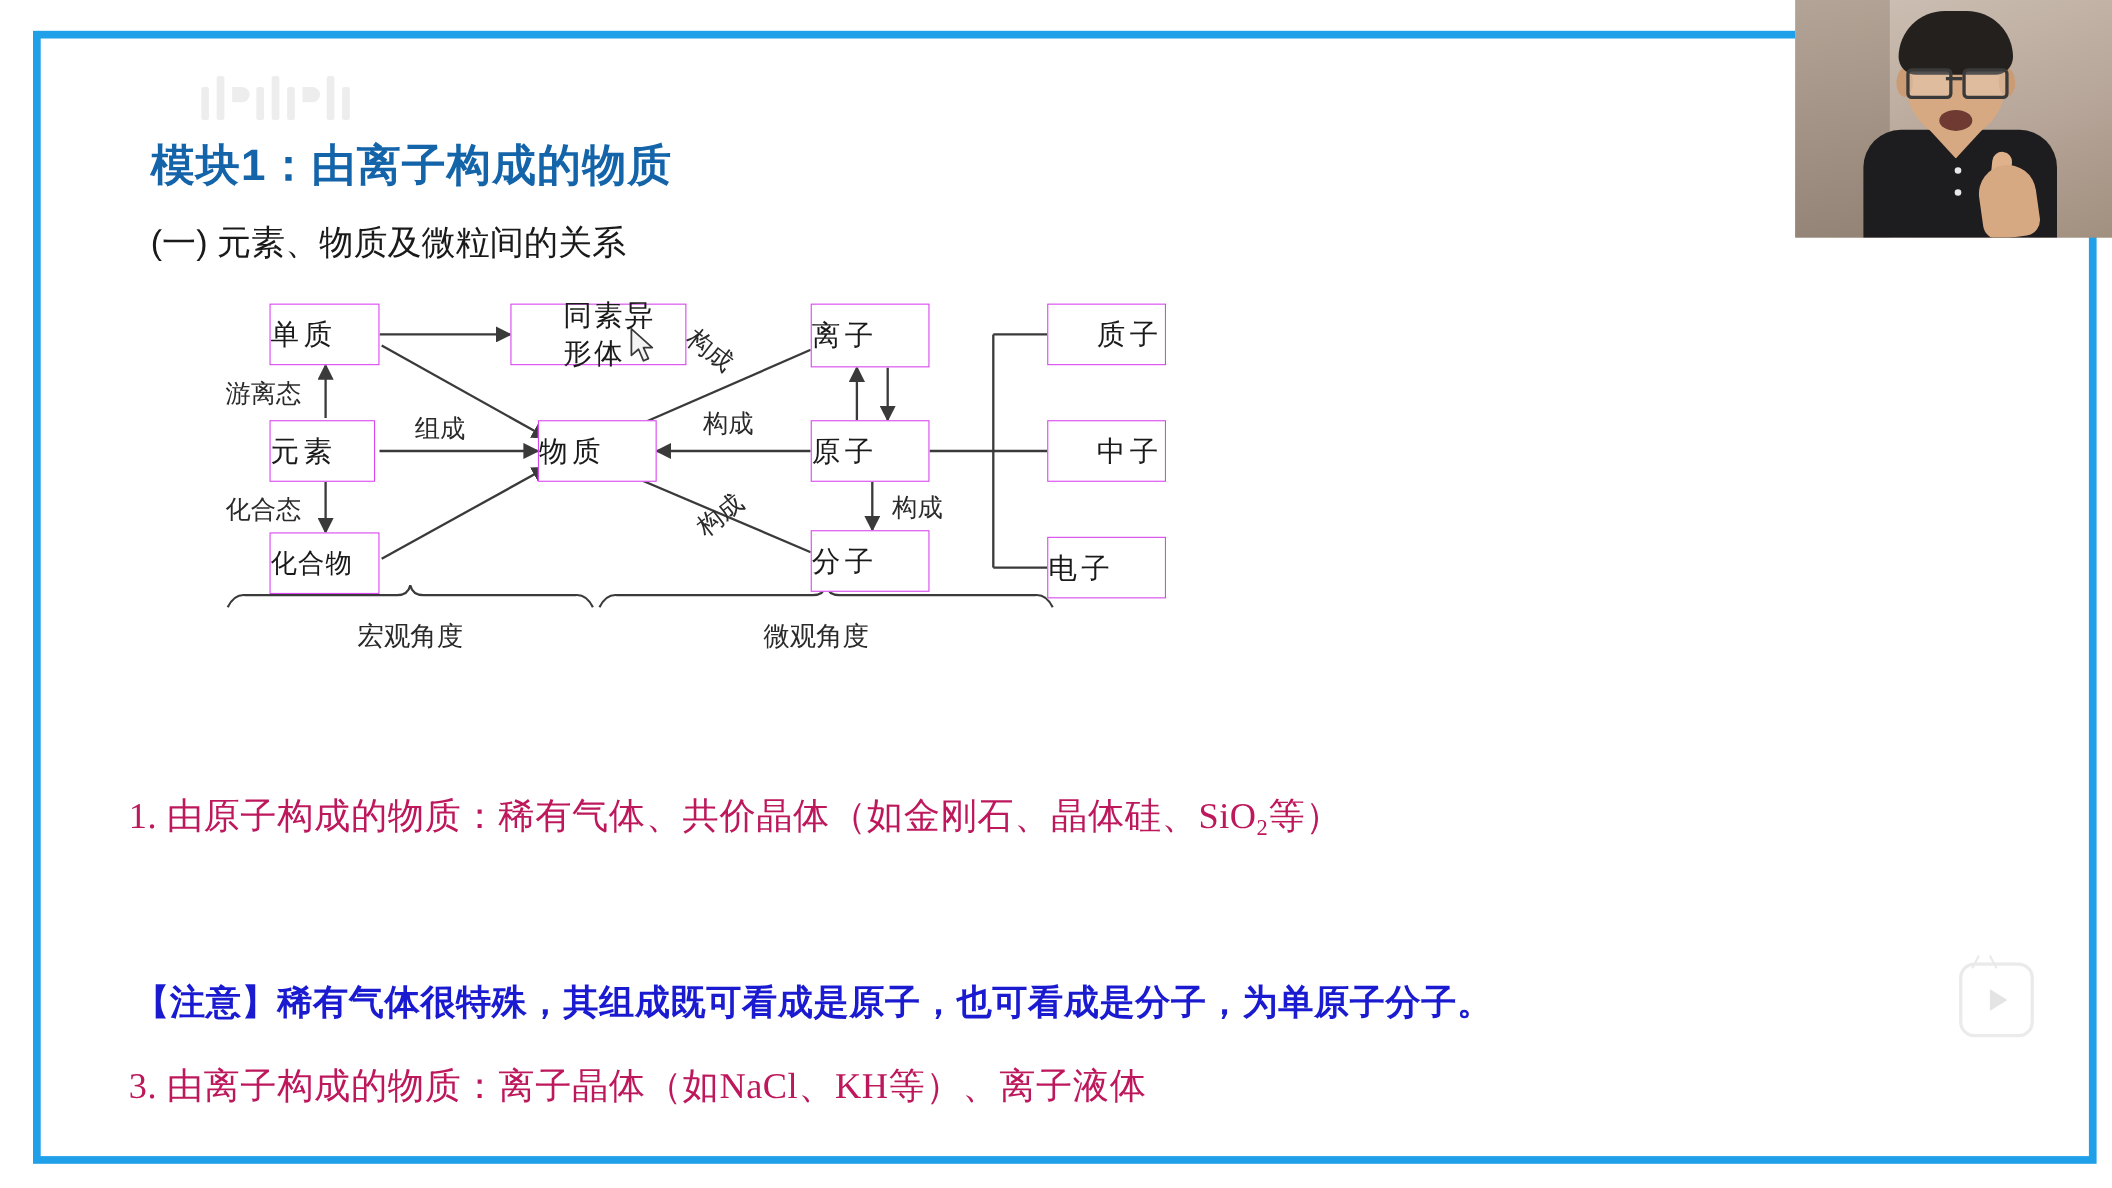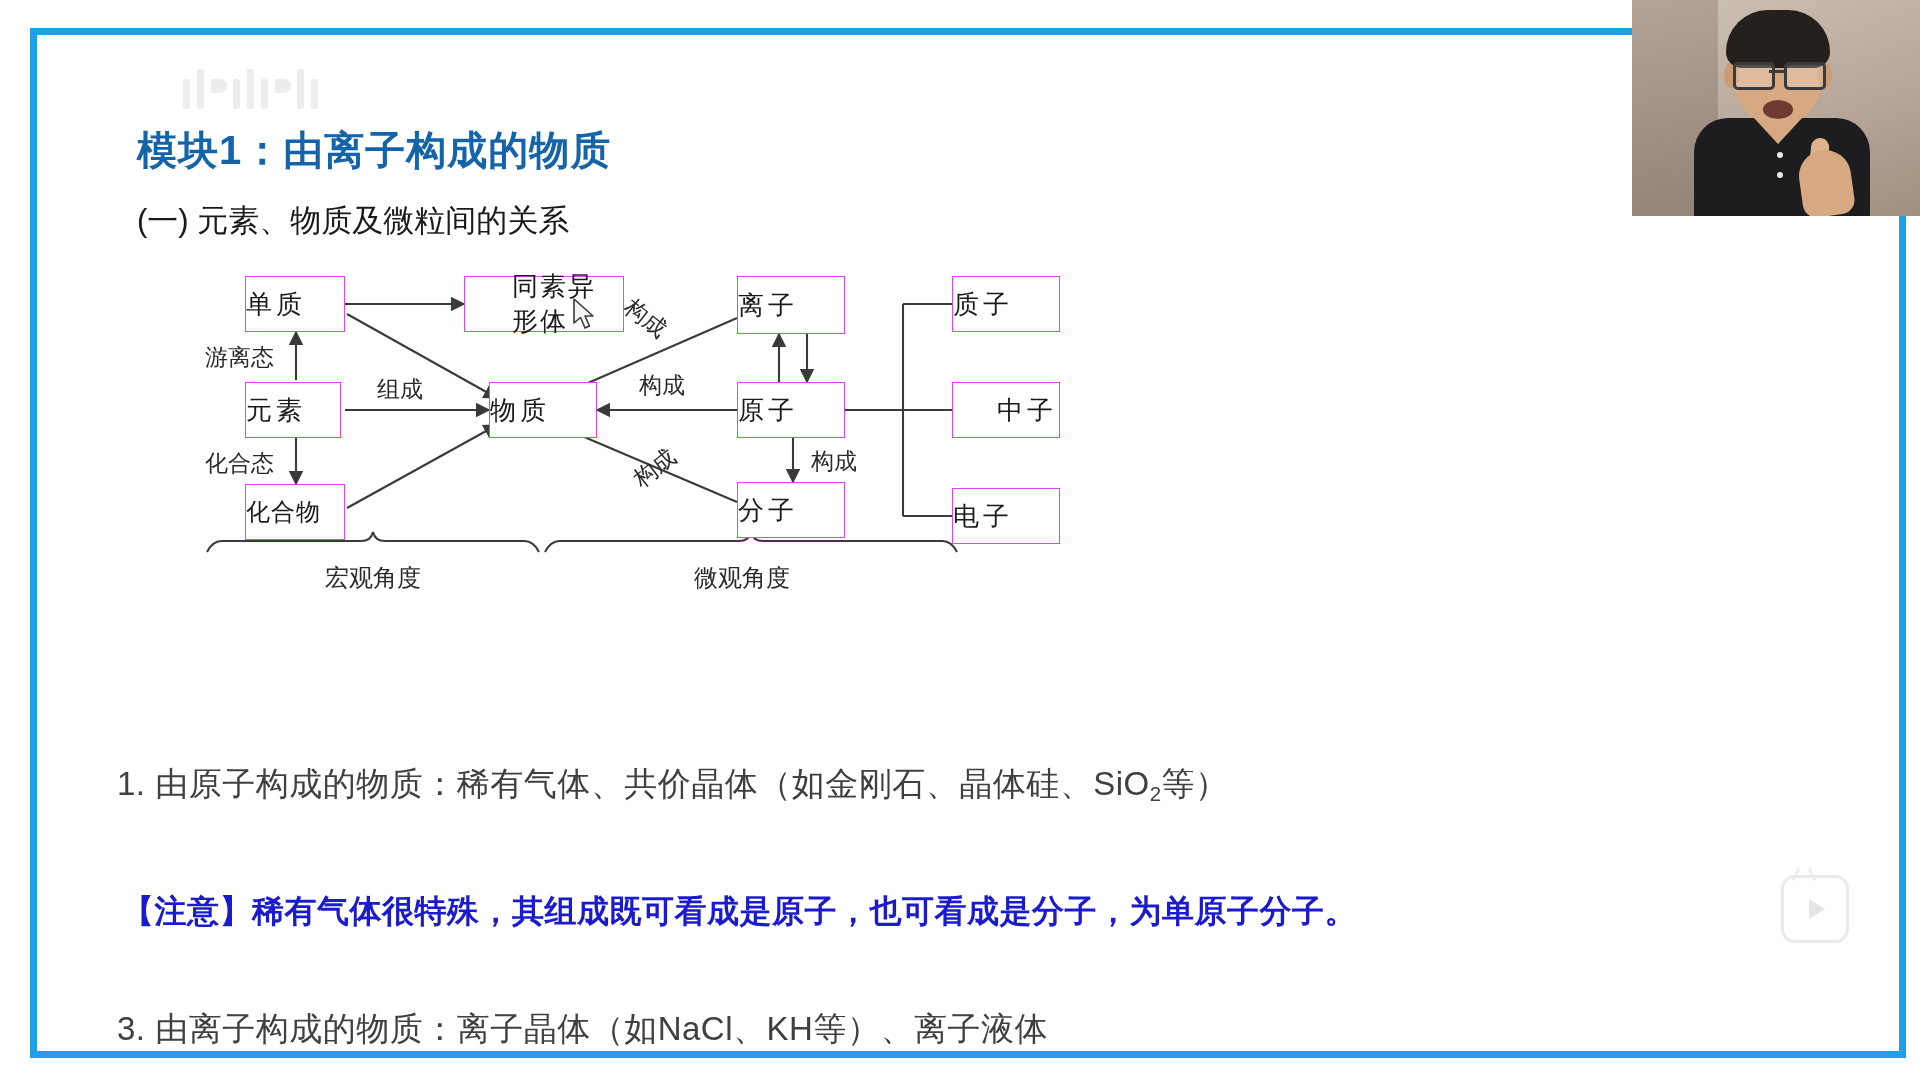--- a/index.html
+++ b/index.html
@@ -82,26 +82,25 @@
     position:absolute;
     font-family:"Liberation Serif", serif;
     font-size:24px;
     color:#2a2a2a;
     white-space:nowrap;
   }
 
   
   .bodyline{
     position:absolute;
-    font-family:Liberation Sans, sans-serif;
+    font-family:Liberation Serif, serif;
     font-size:33px;
-    color:#404040;
+    color:#be185d;
     white-space:nowrap;
     letter-spacing:.5px;
-    margin-top:42px;
   }
   .bodyline sub{font-size:.62em;vertical-align:-.28em;}
   #note-line{
     position:absolute;
     font-family:"Liberation Serif", serif;
     font-size:32px;
     color:#1a1ad0;
     font-weight:bold;
     white-space:nowrap;
     letter-spacing:.5px;
@@ -250,21 +249,21 @@
 
     <div class="dbox" style="left:48px;top:6px;width:100px;height:56px;">
         <span>单质</span>
       </div>
     <div class="dbox" style="left:267px;top:6px;width:160px;height:56px;letter-spacing:2px;padding-left:47px;">
         <span>同素异形体</span>
       </div>
     <div class="dbox" style="left:540px;top:6px;width:108px;height:58px;">
         <span>离子</span>
       </div>
-    <div class="dbox" style="left:755px;top:6px;width:108px;height:56px;">
+    <div class="dbox" style="left:755px;top:6px;width:108px;height:56px;padding-left:44px;">
         <span>质子</span>
       </div>
 
     <div class="dbox" style="left:48px;top:112px;width:96px;height:56px;">
         <span>元素</span>
       </div>
     <div class="dbox" style="left:292px;top:112px;width:108px;height:56px;">
         <span>物质</span>
       </div>
     <div class="dbox" style="left:540px;top:112px;width:108px;height:56px;">

